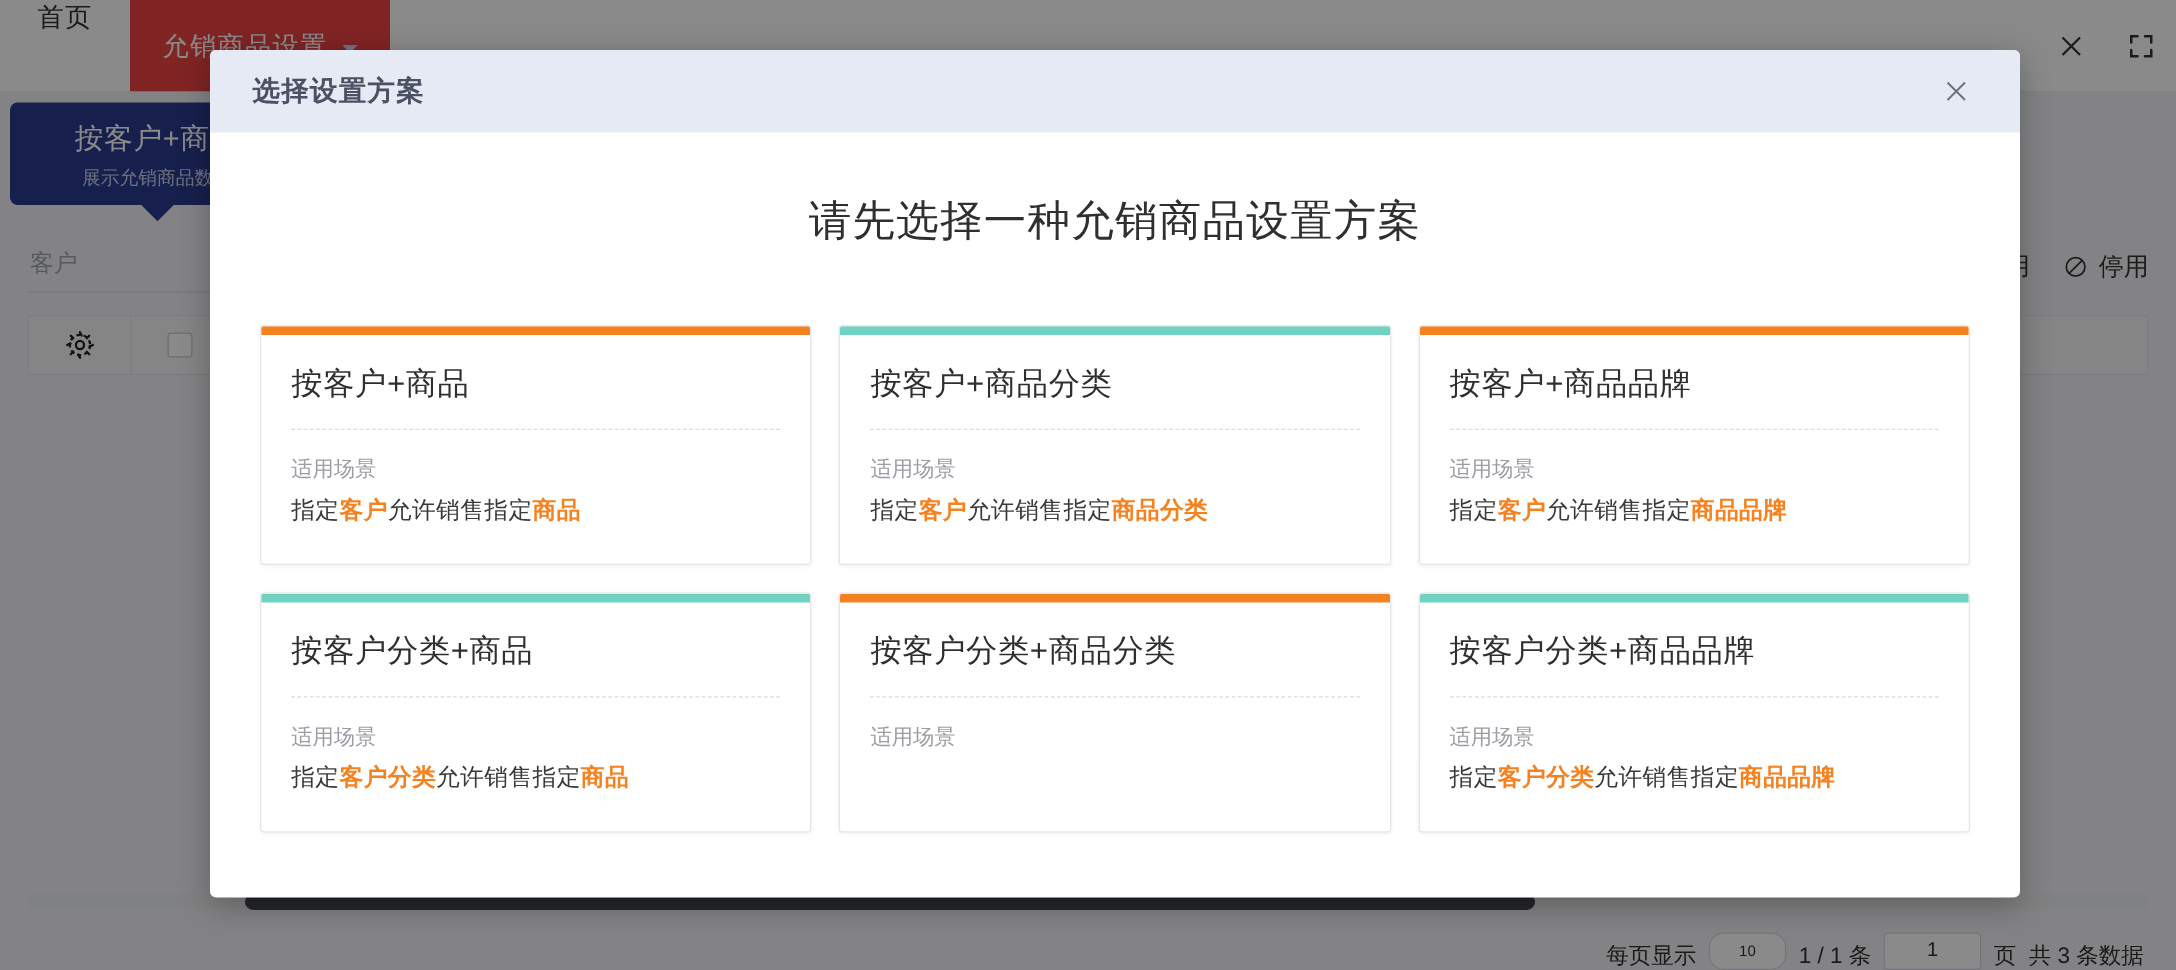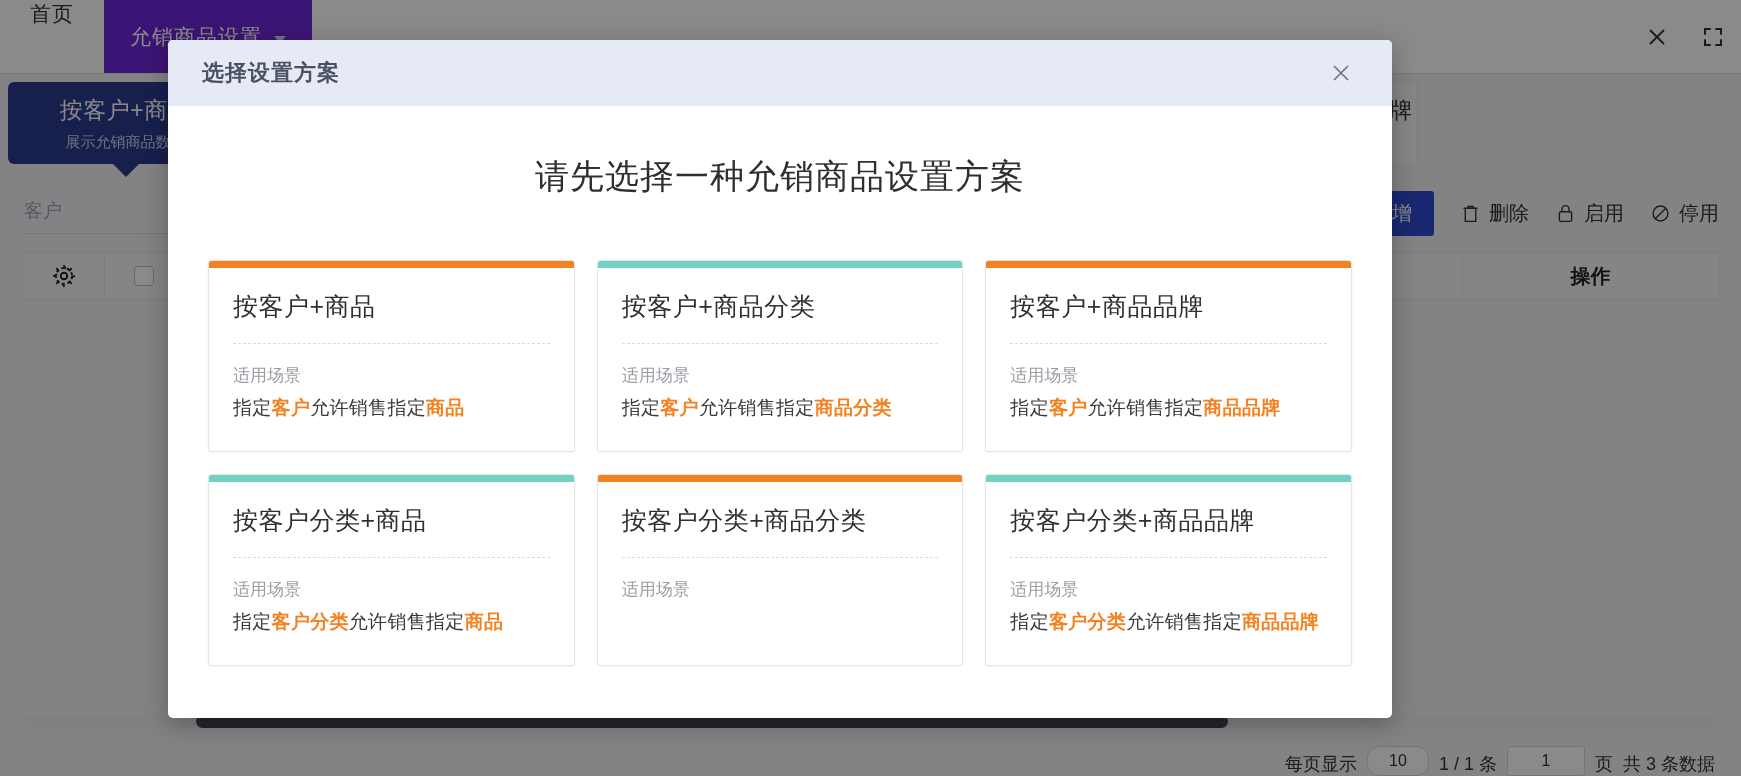--- a/index.html
+++ b/index.html
@@ -26,21 +26,21 @@
   .tab-home {
     display: flex; justify-content: center;
     padding: 0 30px;
     font-size: 21px; color: #333;
     letter-spacing: 1px;
   }
   .tab-active {
     display: flex; align-items: center; justify-content: center;
     gap: 8px;
     padding: 0 26px;
-    background: #6d28d9;
+    background: #ef4444;
     color: #ffffff;
     font-size: 21px;
     letter-spacing: 1px;
   }
   .tab-active .caret {
     display: inline-block;
     width: 0; height: 0;
     border-left: 6px solid transparent;
     border-right: 6px solid transparent;
     border-top: 7px solid #cfd6ef;
@@ -154,40 +154,40 @@
     display: flex; align-items: flex-end; justify-content: flex-end;
     padding-right: 26px;
     gap: 10px;
     font-size: 18px; color: #333;
     background: #f2f3f5;
   }
   .pg-select {
     width: 62px; height: 30px;
     border: 1px solid #d6d9de; border-radius: 12px; background: #fff;
     display: flex; align-items: center; justify-content: center;
-    font-size: 16px;
+    font-size: 12px;
   }
   .pg-input {
     width: 78px; height: 30px;
     border: 1px solid #d6d9de; border-radius: 3px; background: #fff;
     display: flex; align-items: center; justify-content: center;
     font-size: 16px;
   }
 
   
   #overlay {
     position: absolute; inset: 0;
     background: rgba(0,0,0,0.46);
   }
 
   
   #modal {
     position: absolute;
     left: 168px; top: 40px;
-    width: 1224px; height: 678px;
+    width: 1448px; height: 678px;
     background: #ffffff;
     border-radius: 5px;
     box-shadow: 0 6px 26px rgba(0,0,0,0.28);
     overflow: hidden;
   }
   .modal-header {
     height: 66px;
     background: #e6eaf4;
     display: flex; align-items: center;
     padding: 0 36px 0 34px;

